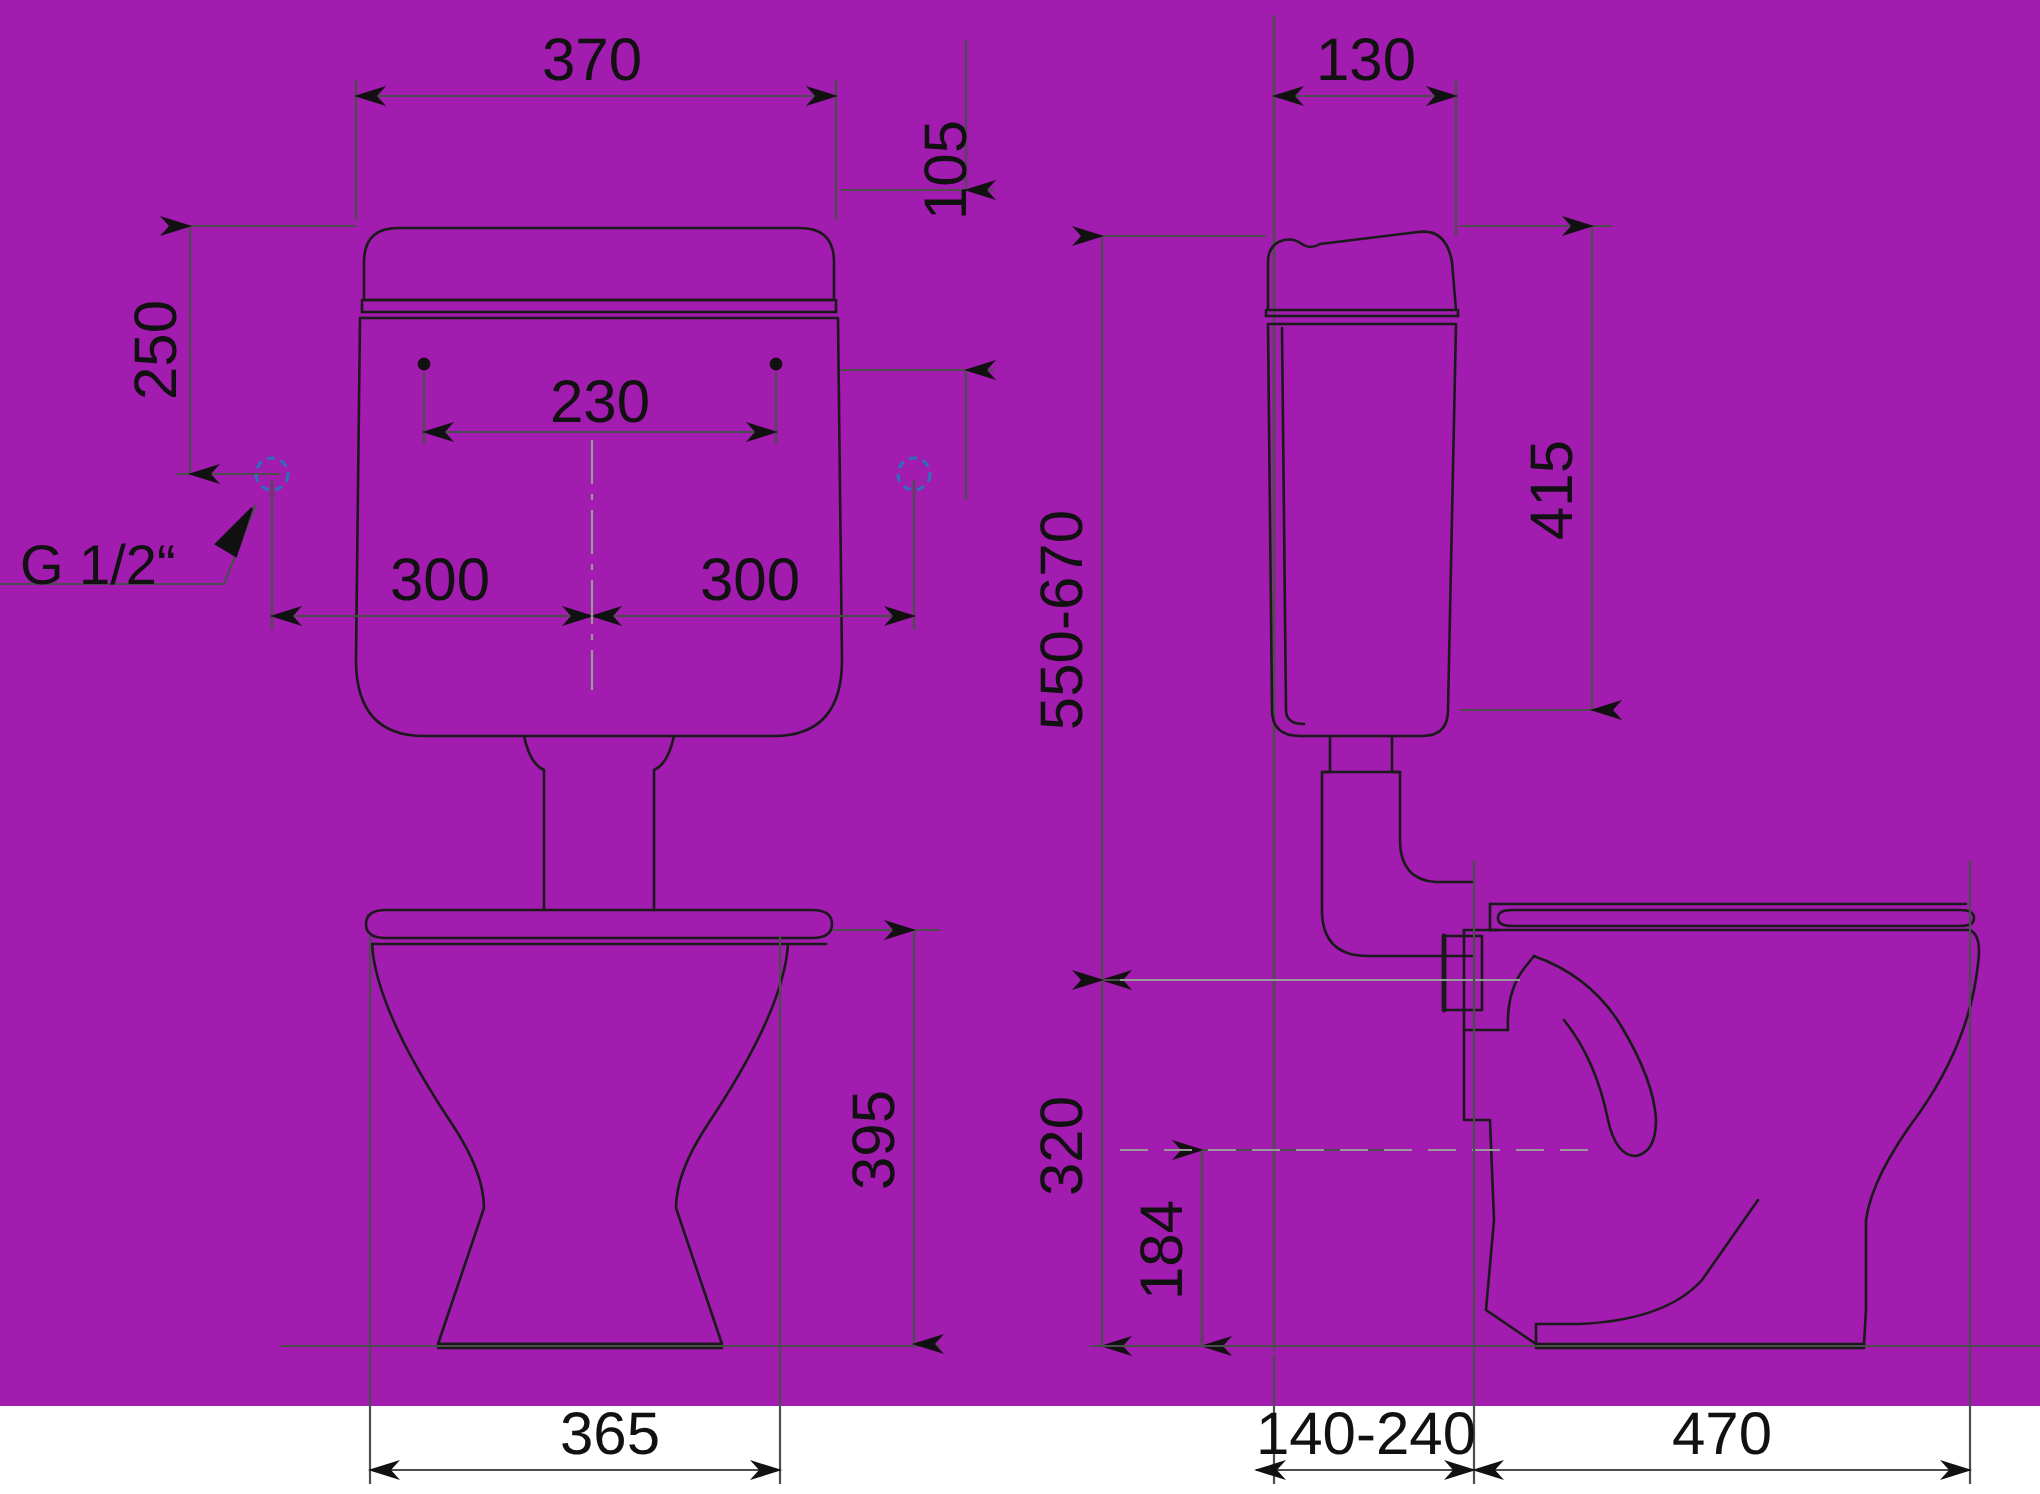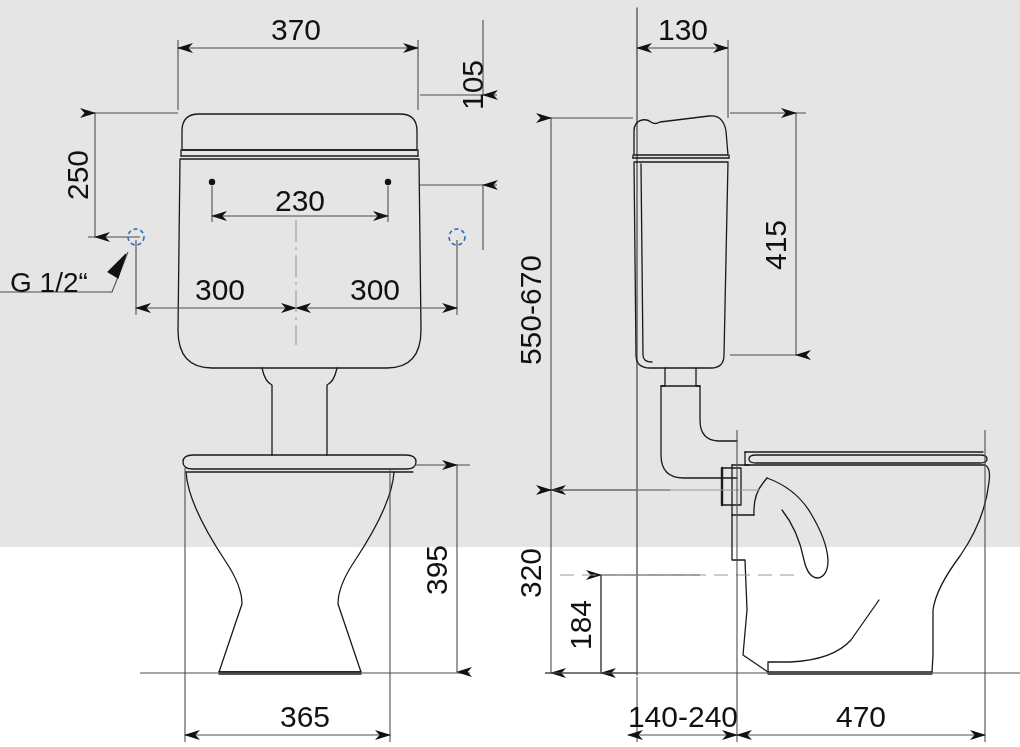--- a/index.html
+++ b/index.html
@@ -1,17 +1,17 @@
 <!DOCTYPE html>
 <html><head>
 <meta charset="utf-8">
 <style>
   html,body{margin:0;padding:0;background:#ffffff;}
   body{width:1020px;height:747px;font-family:"Liberation Sans",sans-serif;overflow:hidden;}
-  #stage{position:relative;width:1020px;height:547px;background:#e5e5e5;}
+  #stage{position:relative;width:1020px;height:703px;background:#a21caf;}
   svg{display:block;}
   .dimtxt{font-family:"Liberation Sans",sans-serif;font-size:30px;fill:#111;letter-spacing:0px;}
   .dimtxt-v{font-family:"Liberation Sans",sans-serif;font-size:30px;fill:#111;}
   .lbl{font-family:"Liberation Sans",sans-serif;font-size:28px;fill:#111;}
 </style>
 </head>
 <body>
 
 <div id="stage">
 <svg width="1020" height="747" viewBox="0 0 1020 747" xmlns="http://www.w3.org/2000/svg">

